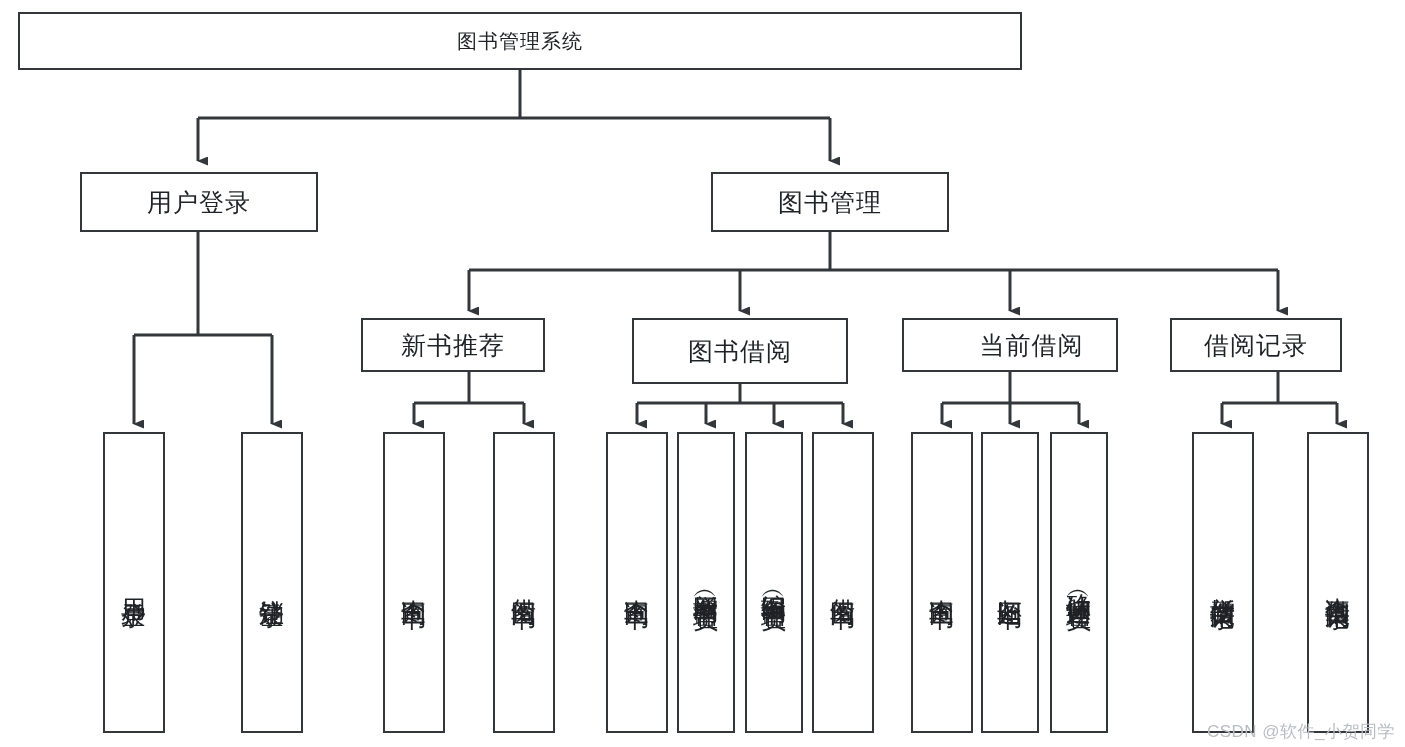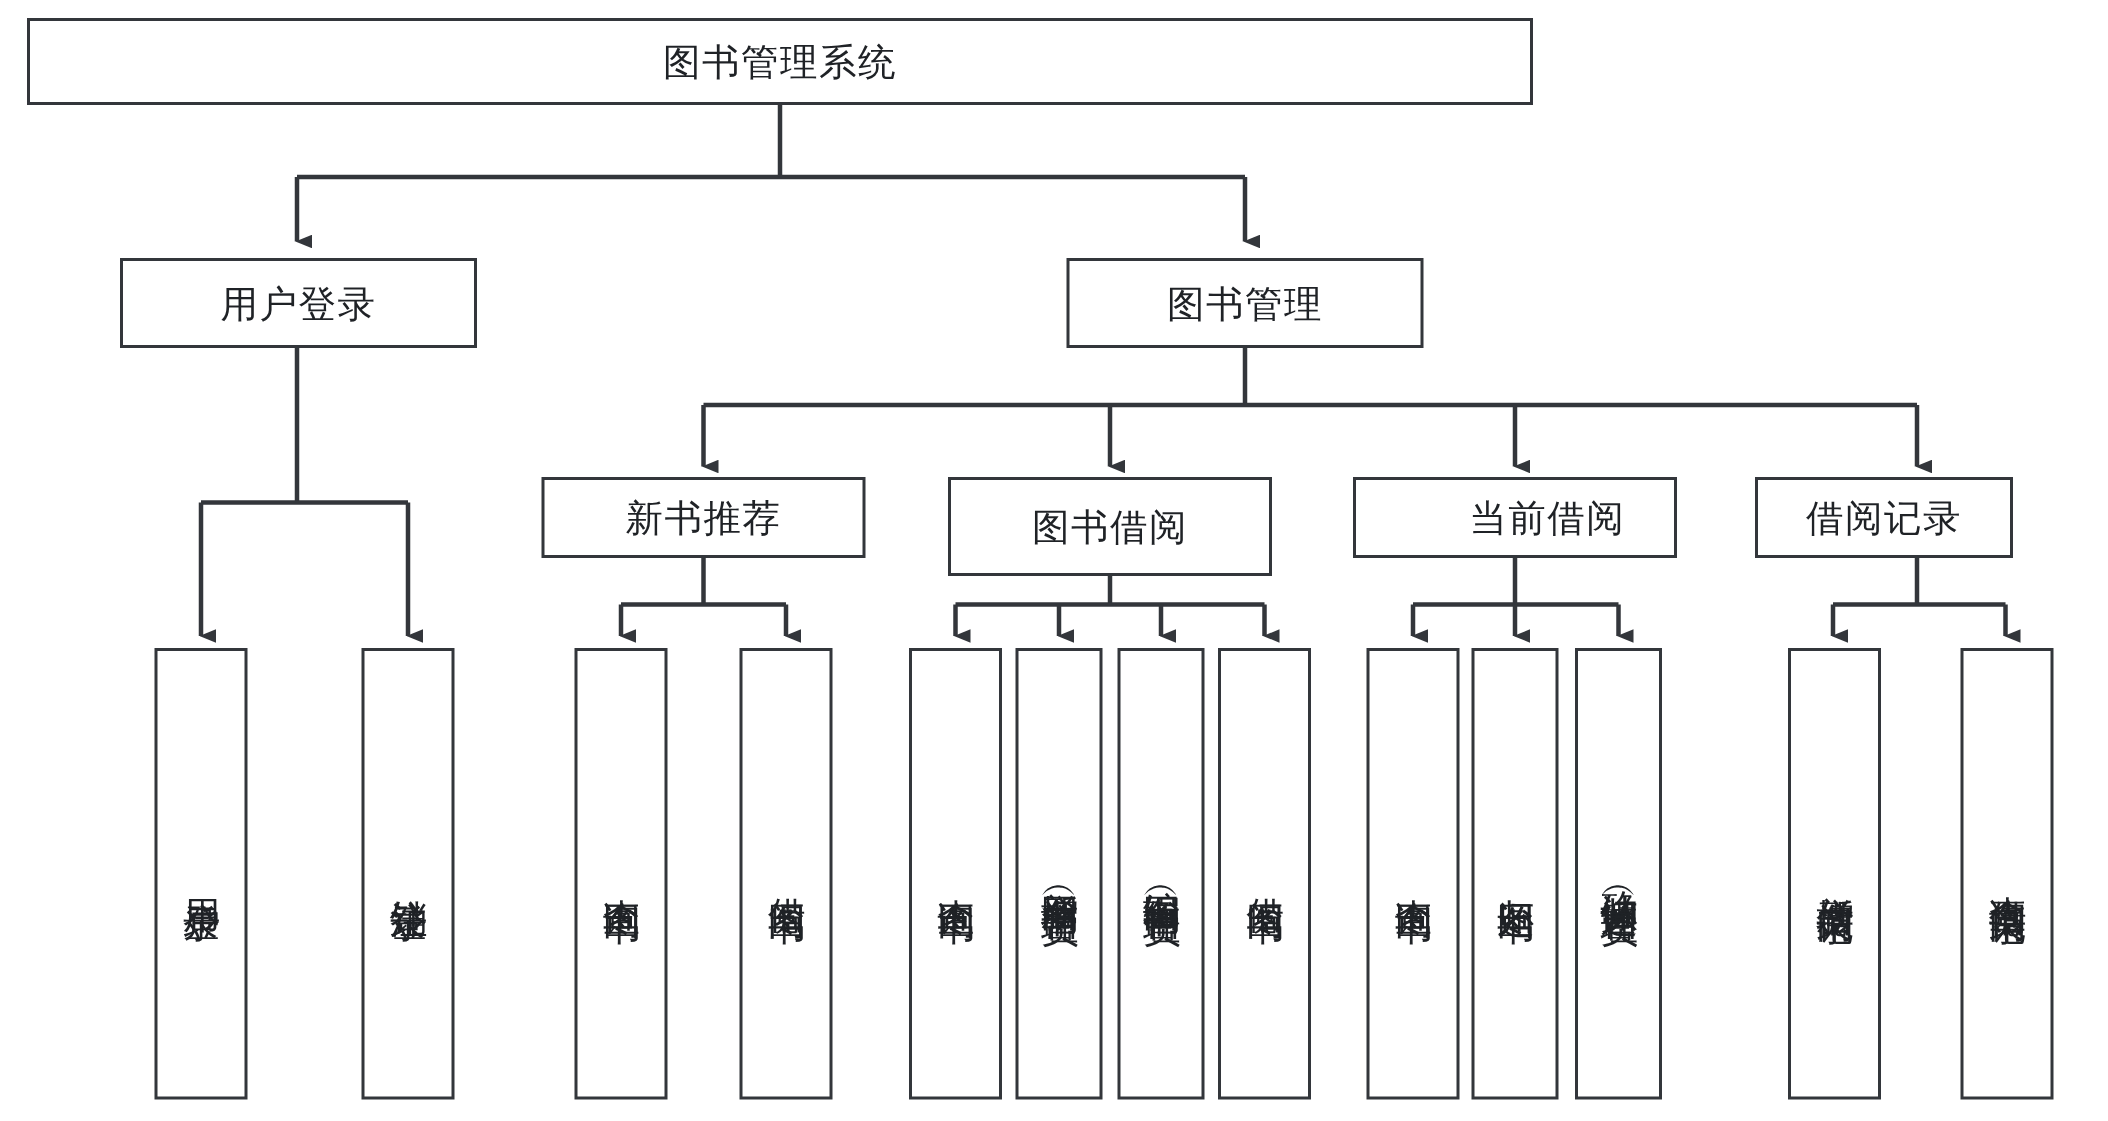--- a/index.html
+++ b/index.html
@@ -50,21 +50,21 @@
     letter-spacing: 2px;
     white-space: nowrap;
     display: block;
     text-align: start;
   }
   .node .label {
     pointer-events: none;
     user-select: none;
   }
   .node.root {
-    font-size: 25px;
+    font-size: 20px;
   }
   #watermark {
     position: absolute;
     right: 10px;
     bottom: 4px;
     font-size: 17px;
     color: #b9bcc1;
     letter-spacing: 0.5px;
     white-space: nowrap;
     user-select: none;
@@ -129,21 +129,21 @@
     <span class="label">图书管理系统</span>
   </div>
 
   <div class="node horiz" style="left:80px; top:172px; width:238px; height:60px;">
     <span class="label">用户登录</span>
   </div>
   <div class="node horiz" style="left:711px; top:172px; width:238px; height:60px;">
     <span class="label">图书管理</span>
   </div>
 
-  <div class="node horiz" style="left:361px; top:318px; width:216px; height:54px;">
+  <div class="node horiz" style="left:361px; top:318px; width:184px; height:54px;">
     <span class="label">新书推荐</span>
   </div>
   <div class="node horiz" style="left:632px; top:318px; width:216px; height:66px;">
     <span class="label">图书借阅</span>
   </div>
   <div class="node horiz" style="left:902px; top:318px; width:216px; height:54px;padding-left:43px;">
     <span class="label">当前借阅</span>
   </div>
   <div class="node horiz" style="left:1170px; top:318px; width:172px; height:54px;">
     <span class="label">借阅记录</span>
@@ -186,14 +186,15 @@
     <span class="label">确认归还（管理员）</span>
   </div>
 
   <div class="node vert" style="left:1192px; top:432px; width:62px; height:301px;">
     <span class="label">新增借阅记录</span>
   </div>
   <div class="node vert" style="left:1307px; top:432px; width:62px; height:301px;">
     <span class="label">查询借阅记录</span>
   </div>
 
+  <div id="watermark">CSDN @软件_小贺同学</div>
 
 </div>
 
 </body></html>

